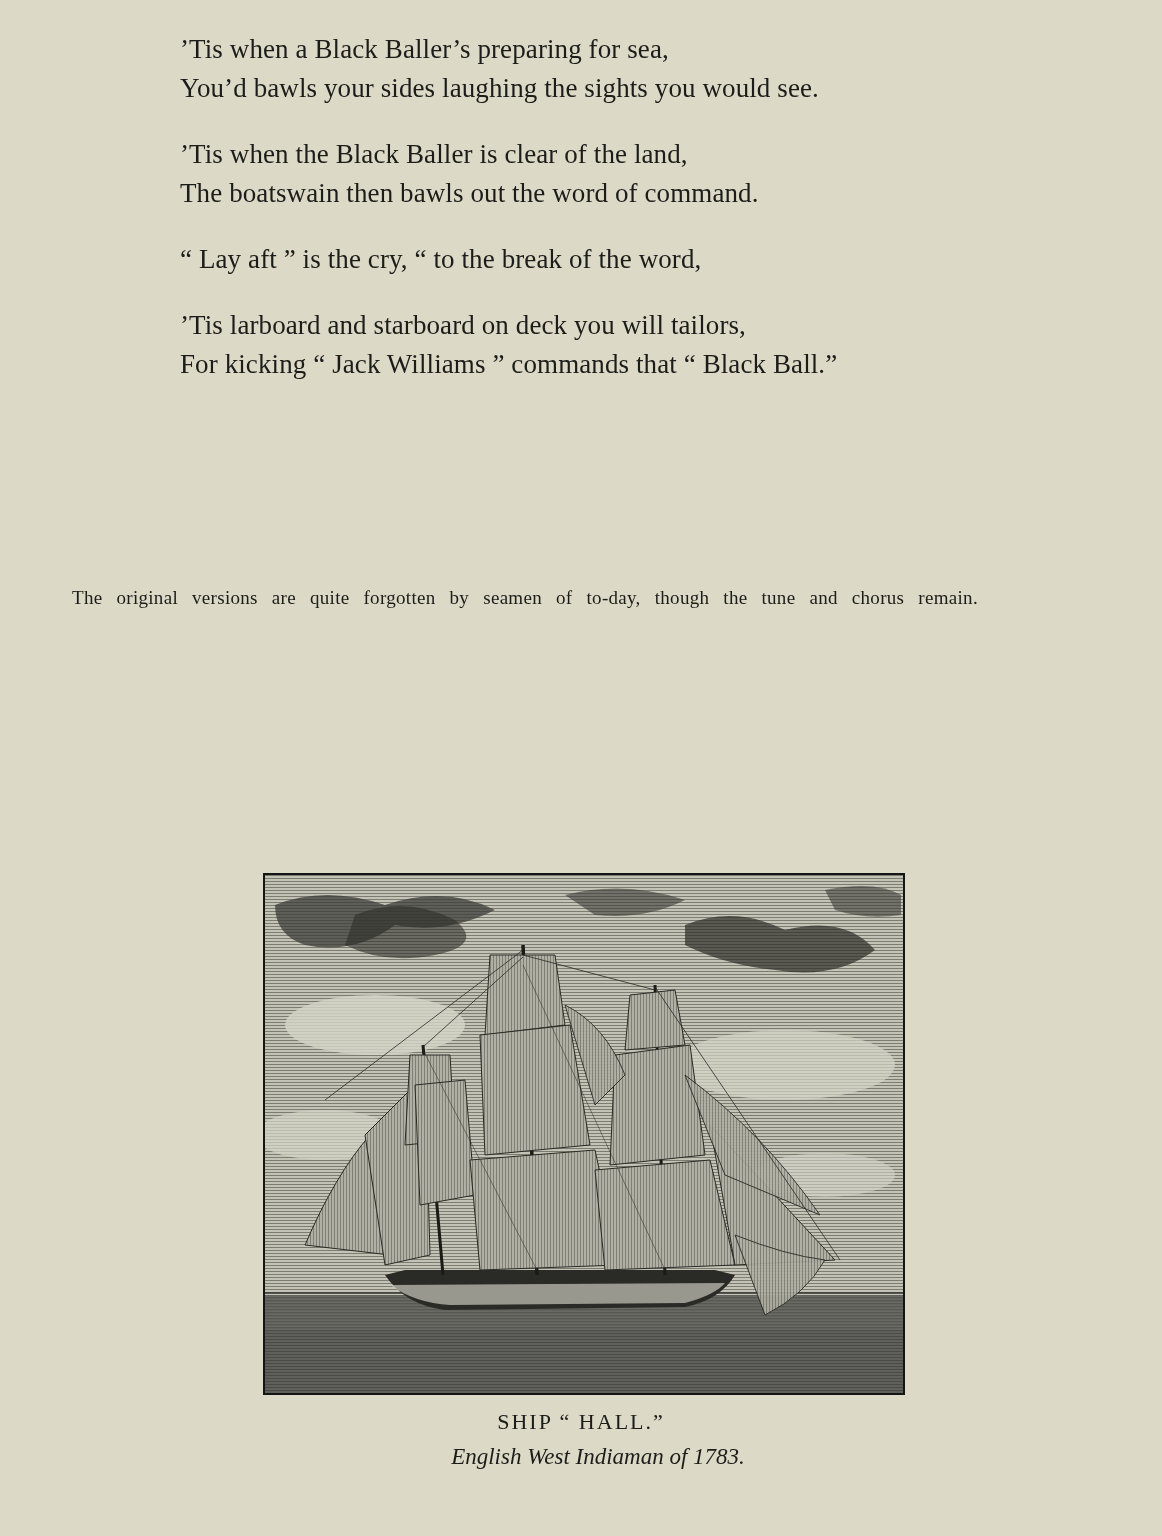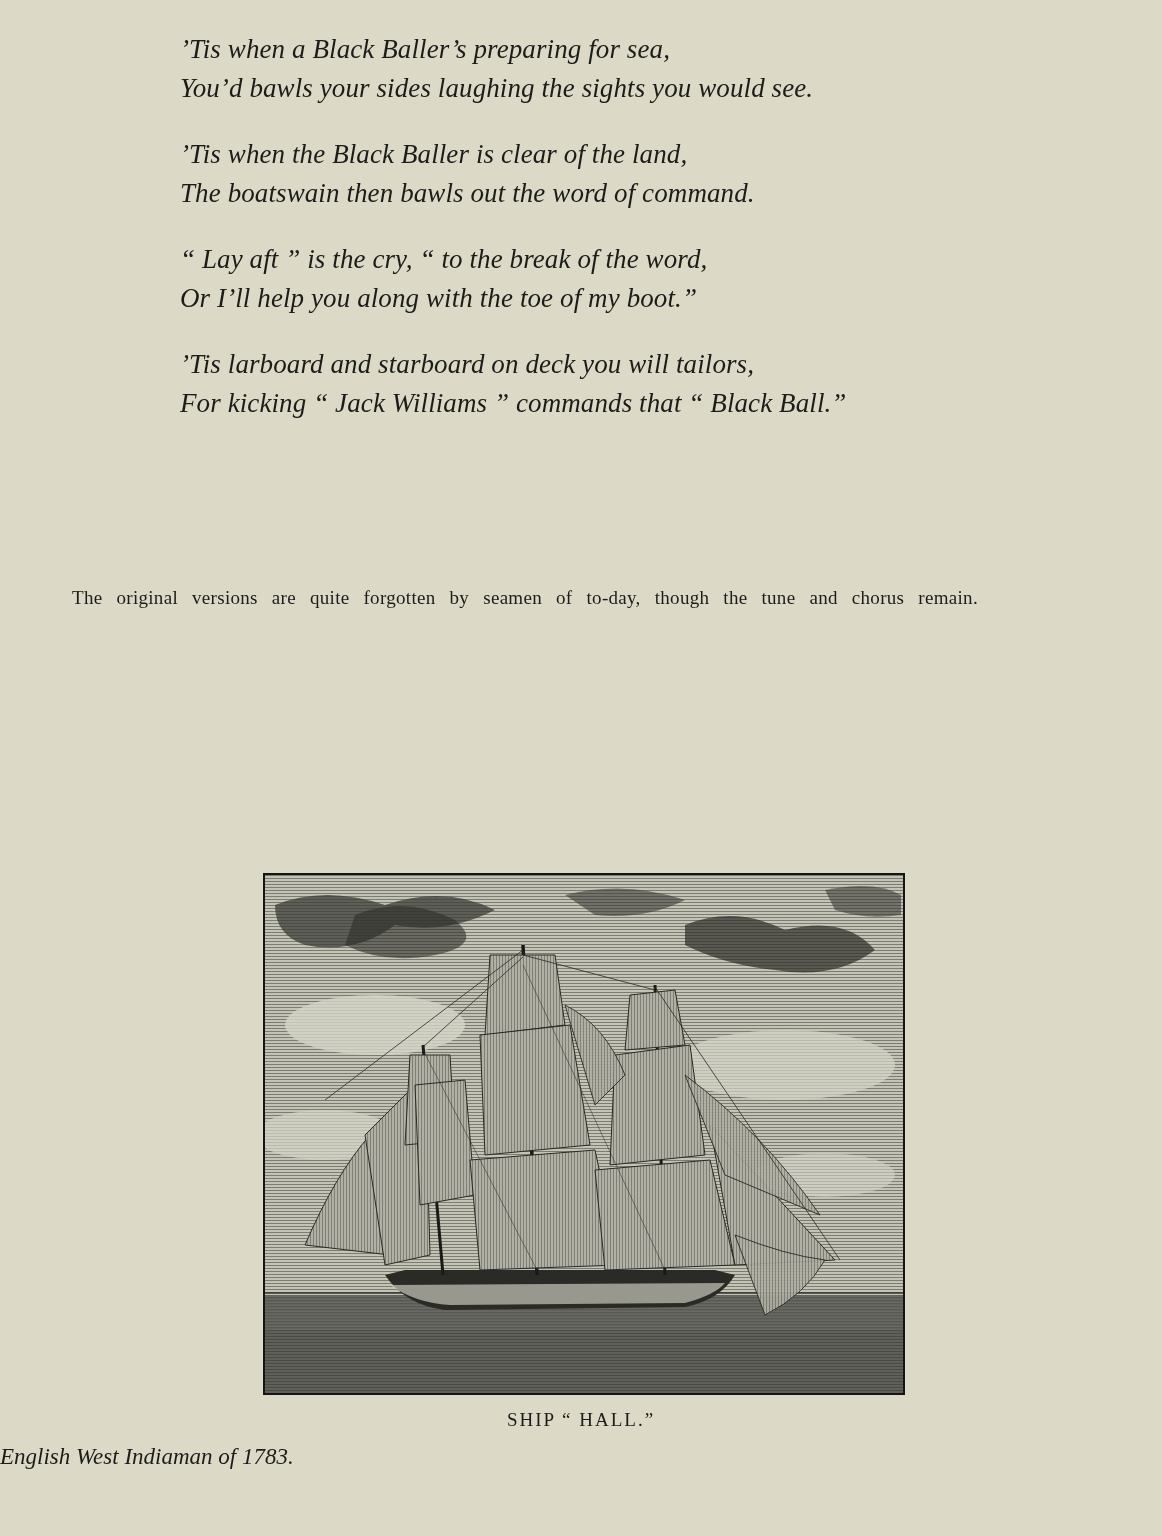--- a/index.html
+++ b/index.html
@@ -16,21 +16,20 @@
     color: #1c1c1a;
   }
   .verse {
     position: absolute;
     left: 180px;
     top: 30px;
     width: 900px;
   }
   .stanza {
     margin: 0 0 27px 0;
-    font-style: italic;
   }
   .line {
     font-size: 27px;
     line-height: 39px;
     white-space: nowrap;
     letter-spacing: 0.1px;
   }
   .prose {
     position: absolute;
     left: 20px;
@@ -56,48 +55,49 @@
   }
   .figure svg {
     display: block;
   }
   .caption-title {
     position: absolute;
     left: 0;
     width: 1162px;
     top: 1409px;
     text-align: center;
-    font-size: 19px;
+    font-size: 22px;
     letter-spacing: 2px;
     font-variant: small-caps;
   }
   .caption-sub {
     position: absolute;
     left: 0;
     width: 1108px;
     top: 1444px;
+    text-align: center;
     font-size: 23px;
     font-style: italic;
+    padding-left: 44px;
   }
 </style>
 </head>
 <body>
 
 <div class="verse">
   <div class="stanza">
     <div class="line">’Tis when a Black Baller’s preparing for sea,</div>
     <div class="line">You’d bawls your sides laughing the sights you would see.</div>
   </div>
   <div class="stanza">
     <div class="line">’Tis when the Black Baller is clear of the land,</div>
     <div class="line">The boatswain then bawls out the word of command.</div>
   </div>
   <div class="stanza">
     <div class="line">“ Lay aft ” is the cry, “ to the break of the word,</div>
-    <div class="line">Or I’ll help you along with the toe of my boot.”</div>
   </div>
   <div class="stanza">
     <div class="line">’Tis larboard and starboard on deck you will tailors,</div>
     <div class="line">For kicking “ Jack Williams ” commands that “ Black Ball.”</div>
   </div>
 </div>
 
 <p class="prose">The original versions are quite forgotten by seamen of to-day, though the tune and chorus remain.</p>
 
 <div class="figure" title="Engraving of a three-masted sailing ship under full sail at sea">

